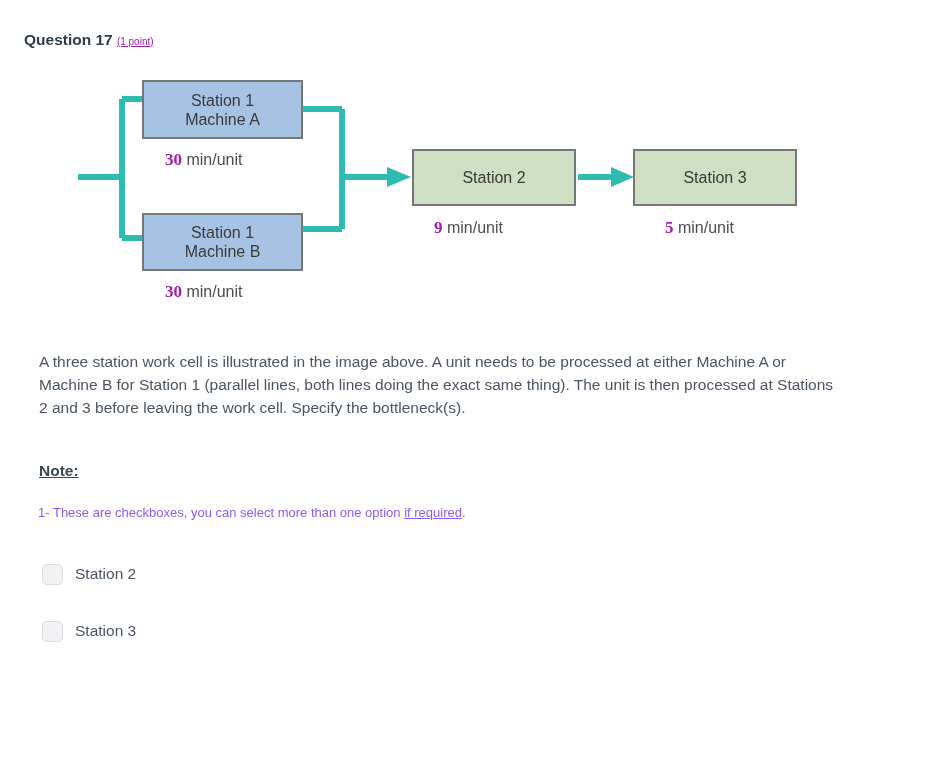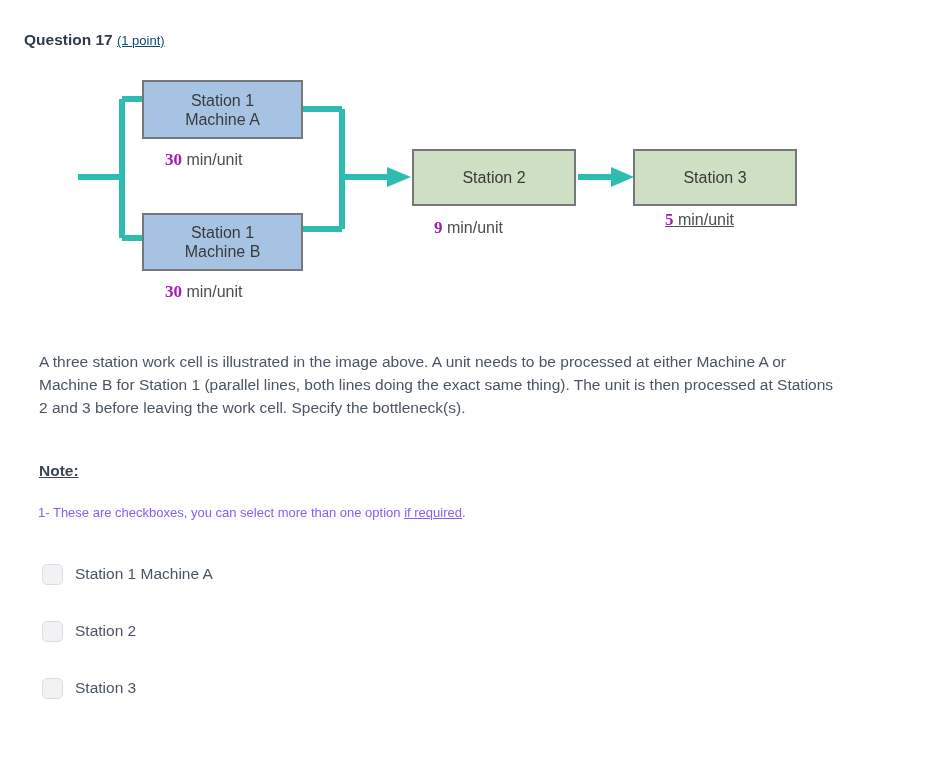--- a/index.html
+++ b/index.html
@@ -24,23 +24,23 @@
     font-size: 15px;
     line-height: 20px;
     white-space: nowrap;
   }
   #question-header .q-title {
     font-weight: bold;
     color: #2f3b49;
     font-size: 15.5px;
   }
   #question-header .q-points {
-    color: #0c4a6e;
+    color: #a21caf;
     font-weight: normal;
-    font-size: 13px;
+    font-size: 10px;
     text-decoration: underline;
   }
 
   
   #diagram {
     position: absolute;
     left: 0px;
     top: 60px;
     width: 947px;
     height: 260px;
@@ -194,39 +194,35 @@
     <span>Station 2</span>
   </div>
   <div class="rate-label" style="left:434px; top:158px;">
     <span class="num">9</span>
     <span>min/unit</span>
   </div>
 
   <div class="node-box node-green" style="left:633px; top:89px; width:164px; height:57px;">
     <span>Station 3</span>
   </div>
-  <div class="rate-label" style="left:665px; top:150px;text-decoration:underline;">
+  <div class="rate-label" style="left:665px; top:158px;">
     <span class="num">5</span>
     <span>min/unit</span>
   </div>
 </div>
 
 <div id="prompt-paragraph">A three station work cell is illustrated in the image above. A unit needs to be processed at either Machine A or Machine B for Station 1 (parallel lines, both lines doing the exact same thing). The unit is then processed at Stations 2 and 3 before leaving the work cell. Specify the bottleneck(s).</div>
 
 <div id="note-heading">Note:</div>
 <div id="note-line">
   <span>1- These are checkboxes, you can select more than one option </span><span class="underline">if required</span><span>.</span>
 </div>
 
 <div id="options">
   <div class="option-row">
     <span class="option-box"></span>
-    <span class="option-label">Station 1 Machine A</span>
-  </div>
-  <div class="option-row">
-    <span class="option-box"></span>
     <span class="option-label">Station 2</span>
   </div>
   <div class="option-row">
     <span class="option-box"></span>
     <span class="option-label">Station 3</span>
   </div>
 </div>
 
 </body></html>

